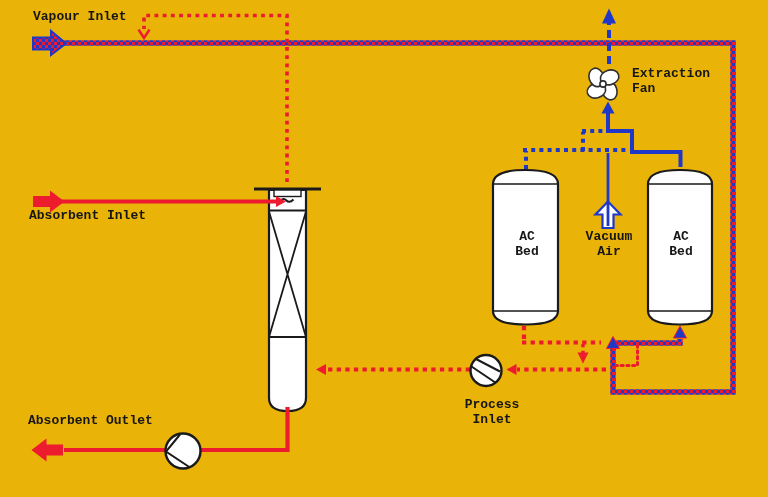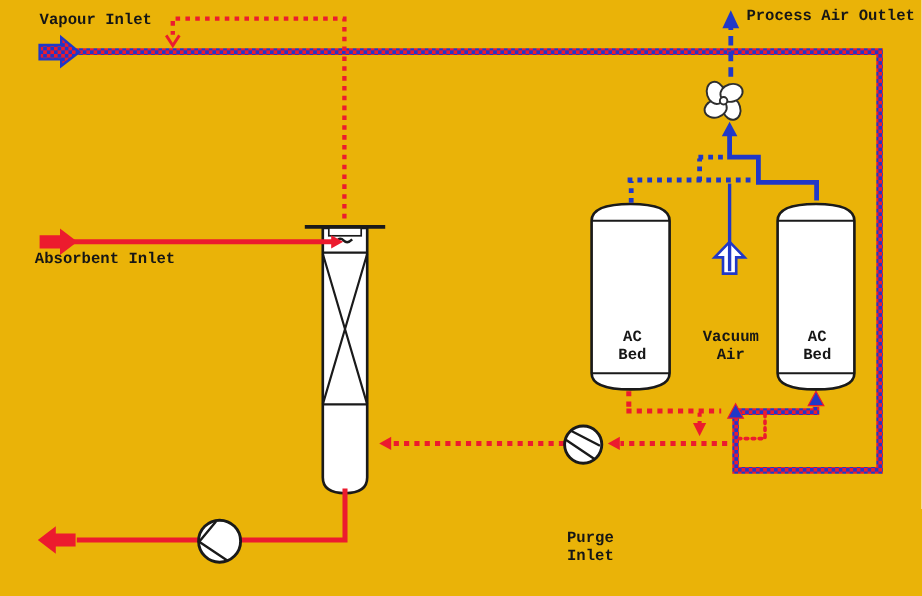--- a/index.html
+++ b/index.html
@@ -2,21 +2,21 @@
 <html style="--red: #EC1B2E; --blue: #2038C8; --ink: #161616; --line: #1a1a1a;"><head>
 <meta charset="utf-8">
 <style>
   :root{ --red:#EC1B2E; --blue:#2038C8; --ink:#161616; --line:#1a1a1a; }
   html,body{margin:0;padding:0;background:#fff;}
   .stage{position:relative;width:768px;height:497px;background:#eab308;overflow:hidden;
          font-family:Liberation Mono, monospace;}
   .stage svg{position:absolute;left:0;top:0;}
   .lbl{position:absolute;font-weight:bold;font-size:13px;line-height:15px;
        color:var(--ink);white-space:nowrap;}
-  .ctr{transform:translateX(-50%);text-align:center;margin-top:44px;}
+  .ctr{transform:translateX(-50%);text-align:center;}
   
   .sred{stroke:var(--red);fill:none;}
   .fred{fill:var(--red);stroke:none;}
   .sblue{stroke:var(--blue);fill:none;}
   .fblue{fill:var(--blue);stroke:none;}
   .sblk{stroke:var(--line);fill:none;}
   .vessel{fill:#ffffff;stroke:var(--line);}
 </style>
 </head>
 <body>
@@ -120,38 +120,42 @@
     <path class="fred" d="M 316,369.5 L 326,364 V 375 Z"></path>
   </g>
   <g>
     <circle cx="486" cy="370.5" r="15.5" class="vessel" stroke-width="2.4"></circle>
     <path class="sblk" d="M 475,358.5 L 500,371.5 M 471.5,366.5 L 496,383" stroke-width="2"></path>
   </g>
 </svg>
 
   <div class="lbl" style="left:33px;top:9px">Vapour Inlet</div>
 
-  <div class="lbl" style="left:622px;top:6px">Process Air Outlet</div>
 
+  <div class="lbl" style="left:632px;top:66px">
+    <div>Extraction</div>
+    <div>Fan</div>
+  </div>
 
   <div class="lbl ctr" style="left:527px;top:229px">
     <div>AC</div>
     <div>Bed</div>
   </div>
 
   <div class="lbl ctr" style="left:681px;top:229px">
     <div>AC</div>
     <div>Bed</div>
   </div>
 
   <div class="lbl ctr" style="left:609px;top:229px">
     <div>Vacuum</div>
     <div>Air</div>
   </div>
 
   <div class="lbl ctr" style="left:492px;top:397px">
-    <div>Purge</div>
+    <div>Process</div>
     <div>Inlet</div>
   </div>
 
   <div class="lbl" style="left:29px;top:208px">Absorbent Inlet</div>
 
+  <div class="lbl" style="left:28px;top:413px">Absorbent Outlet</div>
 </div>
 
 </body></html>

